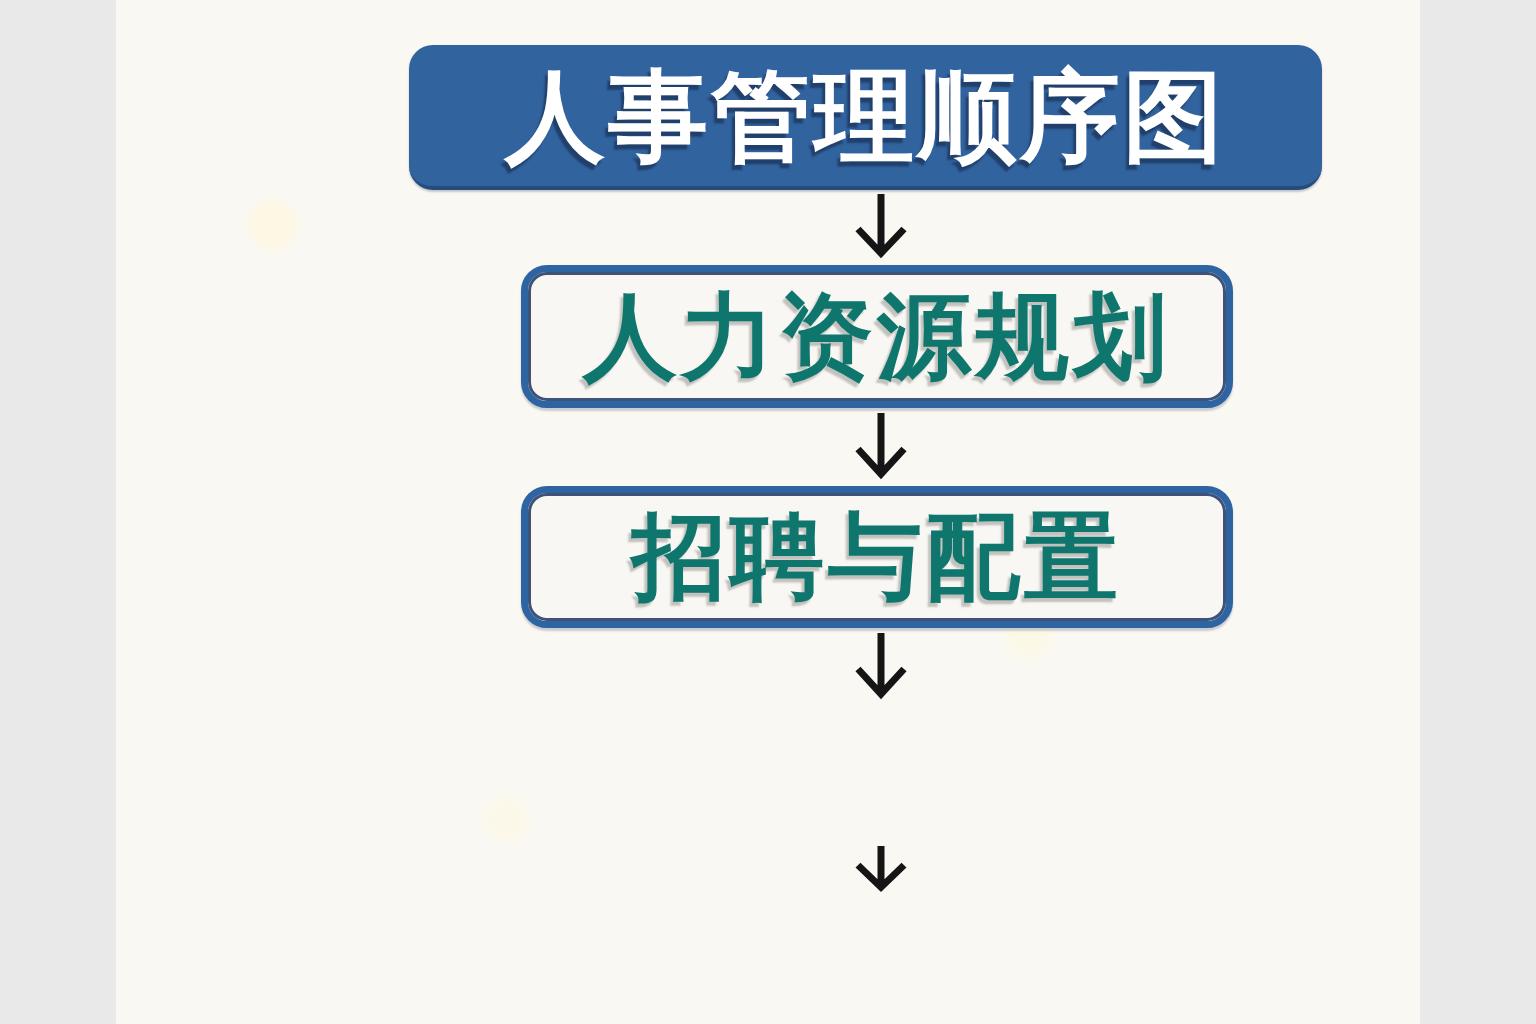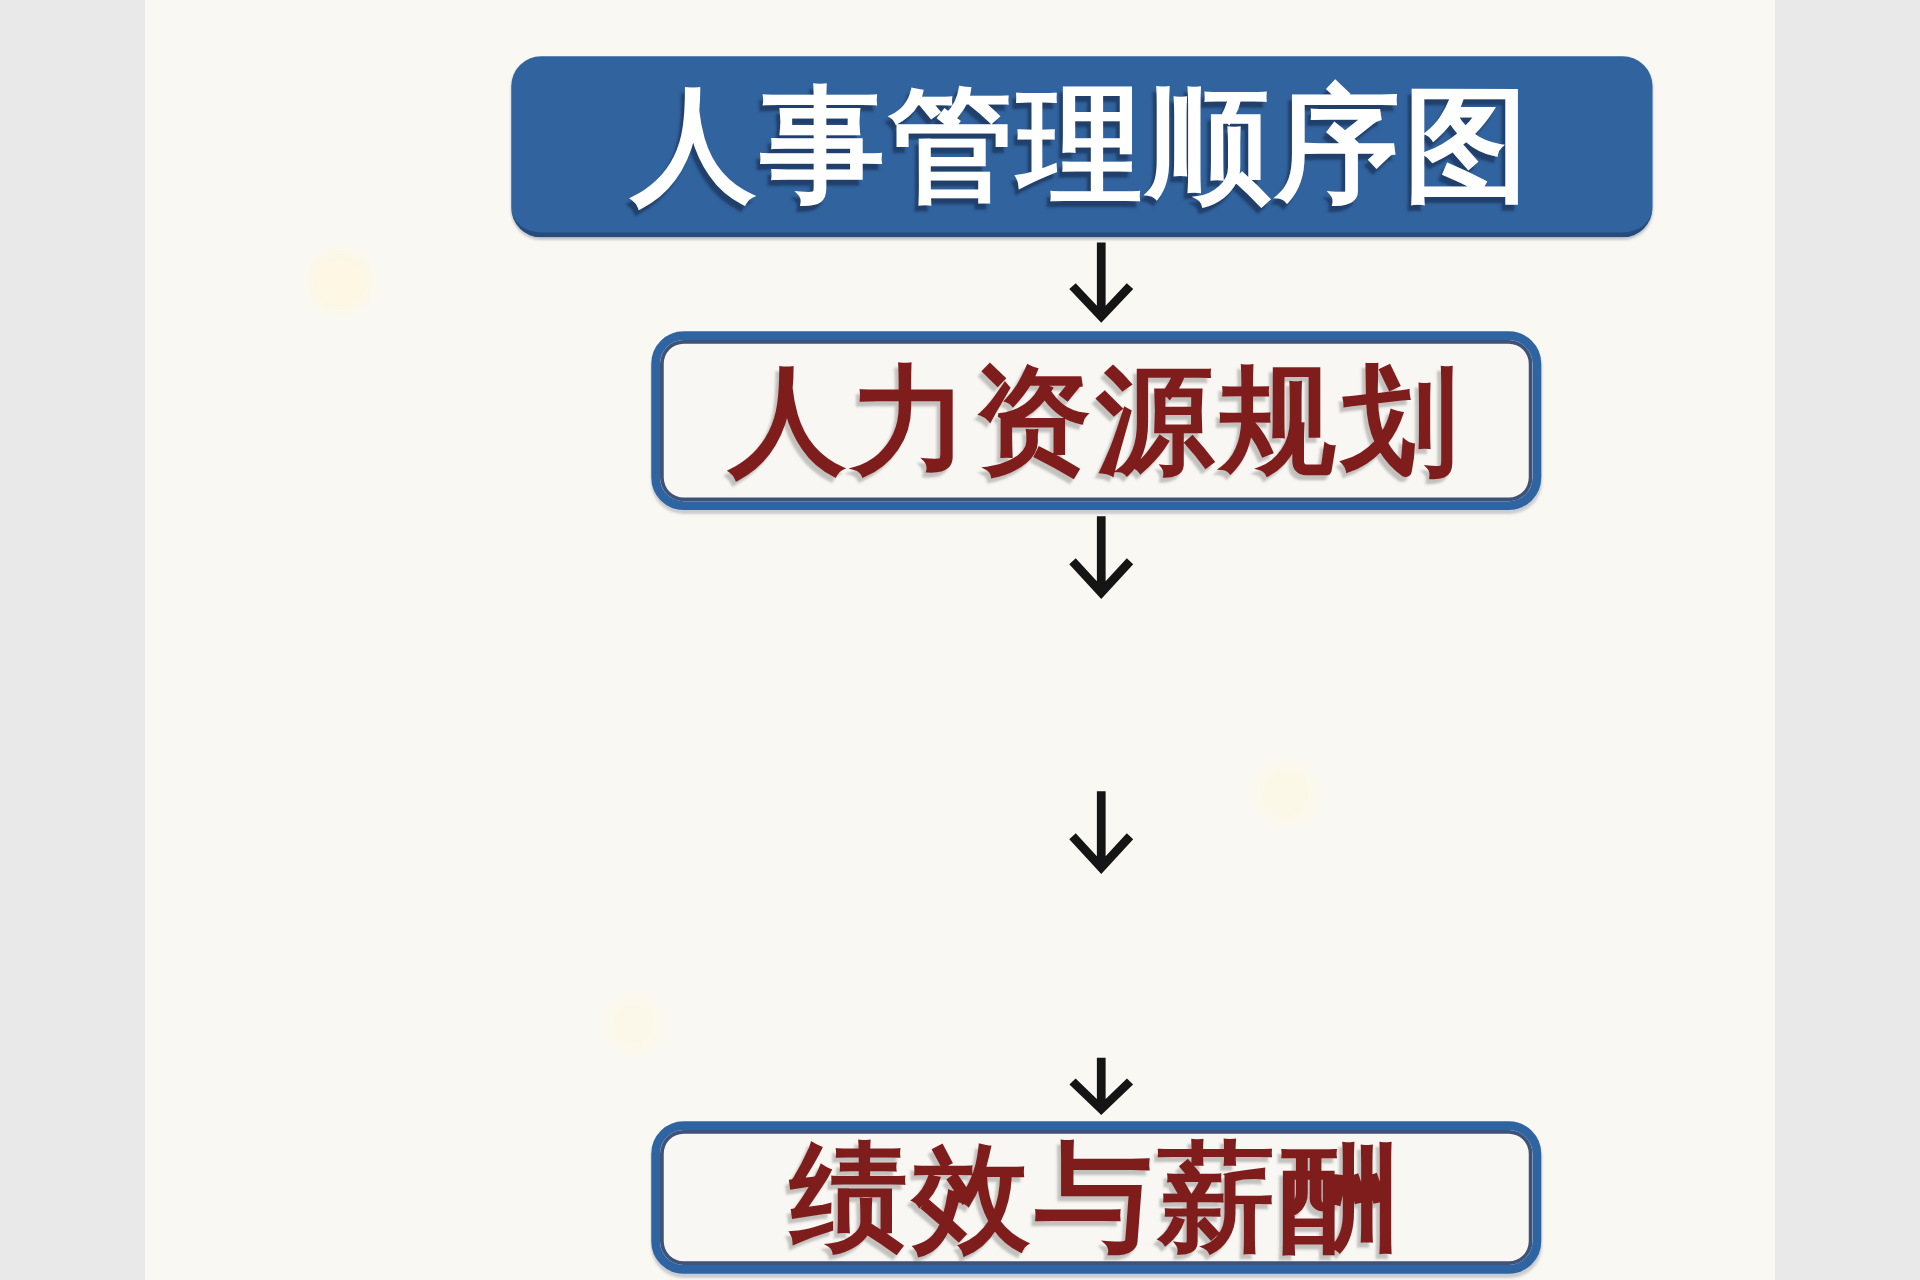--- a/index.html
+++ b/index.html
@@ -58,21 +58,21 @@
       0 3px 2px rgba(30,50,90,0.22);
     display: flex;
     align-items: center;
     justify-content: center;
   }
   .node-2 { top: 265px; height: 143px; }
   .node-3 { top: 486px; height: 142px; }
   .node-4 { top: 706px; height: 138px; }
   .node-5 { top: 897px; height: 122px; }
   .node-text {
-    color: #7f1d1d;
+    color: #0f766e;
     font-size: 94px;
     font-weight: 900;
     letter-spacing: 4px;
     line-height: 1;
     text-shadow: -3px 4px 2px rgba(70,70,70,0.30);
     white-space: nowrap;
   }
   .connector {
     position: absolute;
     left: 733px;
@@ -102,31 +102,31 @@
   <div class="node node-2">
     <span class="node-text">人力资源规划</span>
   </div>
 
   <div class="connector conn-2">
     <svg viewBox="0 0 64 70" preserveAspectRatio="none" aria-hidden="true">
       <path d="M32 1 V60 M9 37 L32 62 L55 37" fill="none" stroke="#151515" stroke-width="7" stroke-linejoin="miter" stroke-linecap="butt"></path>
     </svg>
   </div>
 
+  <div class="node node-3">
+    <span class="node-text">招聘与配置</span>
+  </div>
 
   <div class="connector conn-3">
     <svg viewBox="0 0 64 70" preserveAspectRatio="none" aria-hidden="true">
       <path d="M32 1 V60 M9 37 L32 62 L55 37" fill="none" stroke="#151515" stroke-width="7" stroke-linejoin="miter" stroke-linecap="butt"></path>
     </svg>
   </div>
 
 
   <div class="connector conn-4">
     <svg viewBox="0 0 64 50" preserveAspectRatio="none" aria-hidden="true">
       <path d="M32 0 V41 M9 20 L32 43 L55 20" fill="none" stroke="#151515" stroke-width="7" stroke-linejoin="miter" stroke-linecap="butt"></path>
     </svg>
   </div>
 
-  <div class="node node-5">
-    <span class="node-text">绩效与薪酬</span>
-  </div>
 
 </div>
 
 </body></html>

